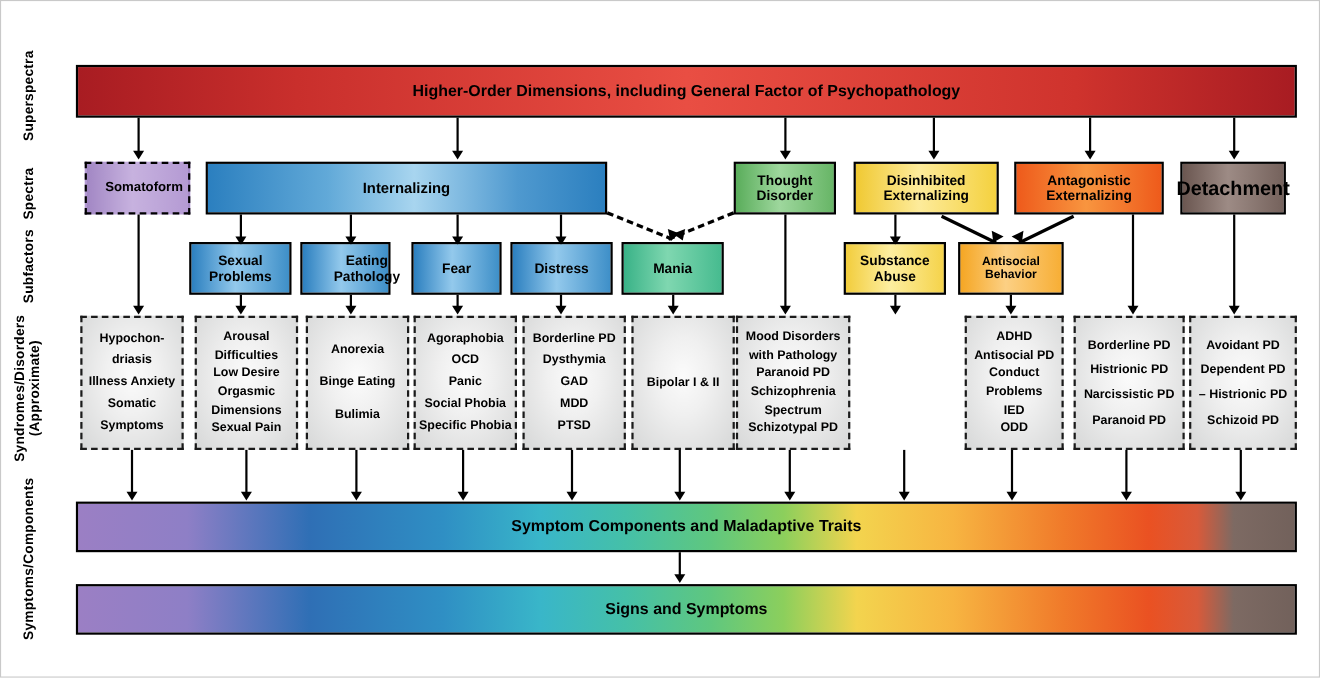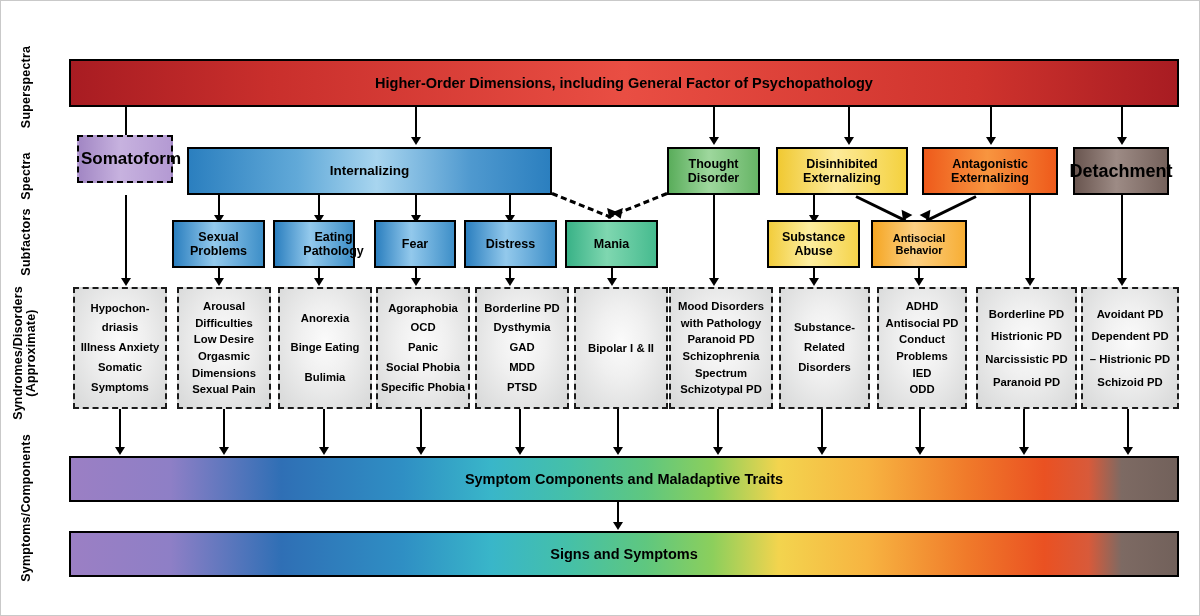--- a/index.html
+++ b/index.html
@@ -112,21 +112,21 @@
 
   <div class="vline" style="left:847px; top:106px; height:33px;"></div>
   <div class="arrowhead" style="left:843px; top:136px;"></div>
 
   <div class="vline" style="left:989px; top:106px; height:33px;"></div>
   <div class="arrowhead" style="left:985px; top:136px;"></div>
 
   <div class="vline" style="left:1120px; top:106px; height:33px;"></div>
   <div class="arrowhead" style="left:1116px; top:136px;"></div>
 
-  <div class="box dashed" style="left:76px; top:134px; width:96px; height:48px; font-size:17px;
+  <div class="box dashed" style="left:76px; top:146px; width:96px; height:48px; font-size:12px;
               background:linear-gradient(to right,#a287c4 0%,#c7b2df 45%,#b49ad3 100%);padding-left:15px;">
     <span>Somatoform</span>
   </div>
 
   <div class="box" style="left:186px; top:146px; width:365px; height:48px; font-size:13.5px;
               background:linear-gradient(to right,#2b7fbf 0%,#61a9d8 30%,#a8d5ef 52%,#4f99cf 78%,#2b7fbf 100%);">
     <span>Internalizing</span>
   </div>
 
   <div class="box" style="left:666px; top:146px; width:93px; height:48px; font-size:12.5px; white-space:pre-line;
@@ -281,25 +281,20 @@
 
   <div class="syn" style="left:668px; top:286px; width:104px; height:122px; font-size:11.3px; line-height:1.47;">
     <span class="ln">Mood Disorders</span>
     <span class="ln">with Pathology</span>
     <span class="ln">Paranoid PD</span>
     <span class="ln">Schizophrenia</span>
     <span class="ln">Spectrum</span>
     <span class="ln">Schizotypal PD</span>
   </div>
 
-  <div class="syn" style="left:778px; top:286px; width:91px; height:122px; font-size:11.3px; line-height:1.75;">
-    <span class="ln">Substance-</span>
-    <span class="ln">Related</span>
-    <span class="ln">Disorders</span>
-  </div>
 
   <div class="syn" style="left:876px; top:286px; width:90px; height:122px; font-size:11.3px; line-height:1.47;">
     <span class="ln">ADHD</span>
     <span class="ln">Antisocial PD</span>
     <span class="ln">Conduct</span>
     <span class="ln">Problems</span>
     <span class="ln">IED</span>
     <span class="ln">ODD</span>
   </div>
 

